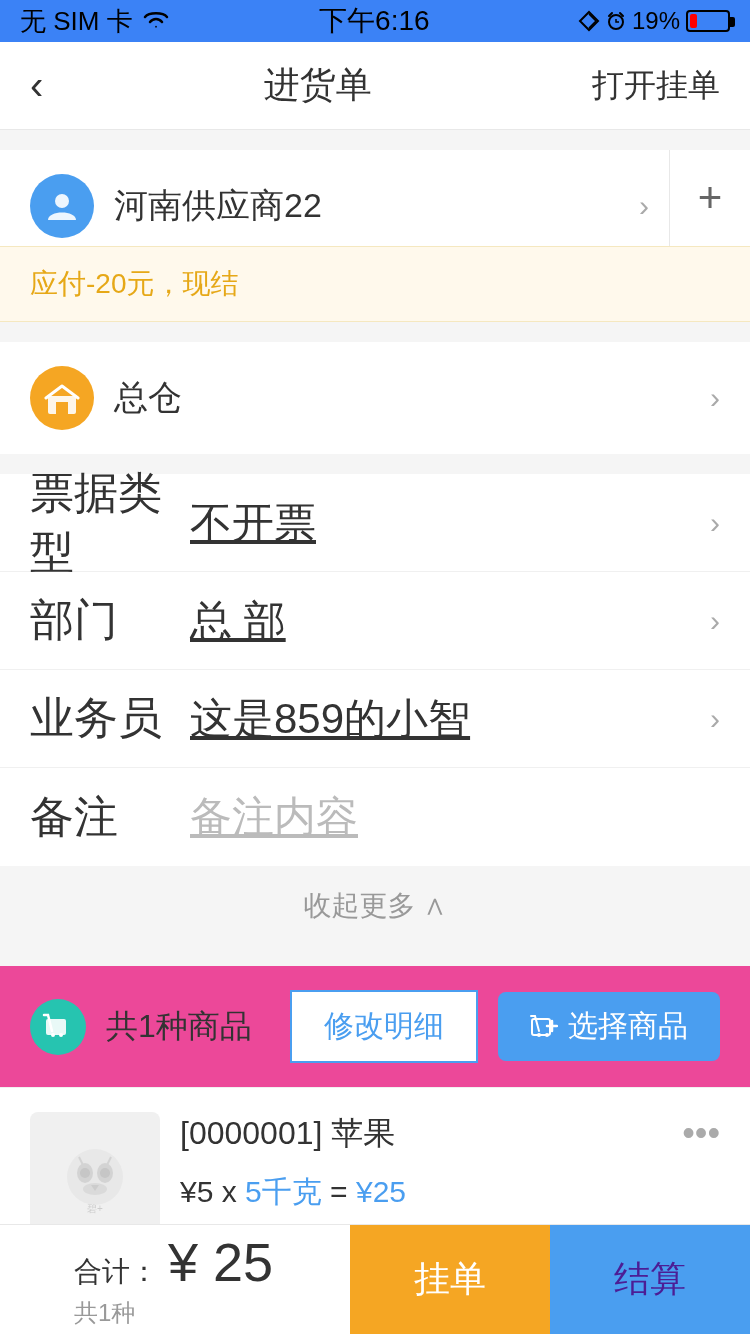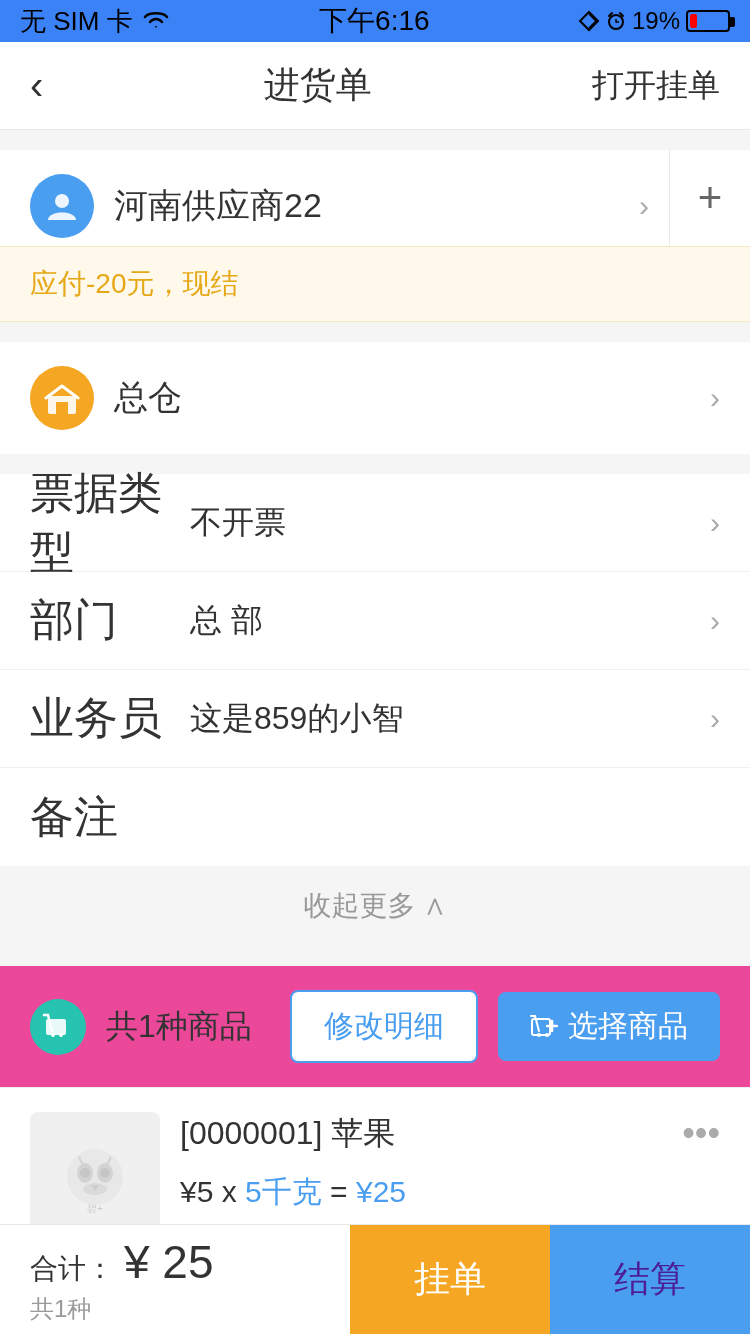--- a/index.html
+++ b/index.html
@@ -129,23 +129,24 @@
     }
     .form-row:last-child { border-bottom: none; }
     .form-label {
       font-size: 44px;
       color: #333;
       width: 140px;
       flex-shrink: 0;
     }
     .form-value {
       flex: 1;
-      font-size: 32px;
+      font-size: 42px;
       color: #333;
       padding-left: 20px;
+      text-decoration: underline;
     }
     .form-placeholder {
       color: #bbb;
     }
 
     
     .collapse-bar {
       background: #f5f5f5;
       display: flex;
       align-items: center;
@@ -169,21 +170,21 @@
       background: #26c4b0;
       display: flex; align-items: center; justify-content: center;
       flex-shrink: 0;
     }
     .product-count { font-size: 32px; color: #333; flex: 1; }
     .btn-outline {
       border: 2px solid #4a9ef0;
       color: #4a9ef0;
       background: #fff;
       padding: 14px 32px;
-      border-radius: 8px;
+      border-radius: 0;
       font-size: 30px;
     }
     .btn-primary {
       background: #4a9ef0;
       color: #fff;
       border: none;
       padding: 14px 32px;
       border-radius: 8px;
       font-size: 30px;
       display: flex; align-items: center; gap: 10px;
@@ -224,24 +225,25 @@
       display: flex;
       background: #fff;
       border-top: 1px solid #e8e8e8;
     }
     .bottom-total {
       flex: 1;
       display: flex;
       flex-direction: column;
       justify-content: center;
       padding: 0 30px;
+      margin-left: 44px;
     }
     .bottom-total-row { display: flex; align-items: baseline; gap: 10px; }
     .total-label { font-size: 28px; color: #333; }
-    .total-amount { font-size: 46px; color: #333; font-weight: 500; }
+    .total-amount { font-size: 54px; color: #333; font-weight: 500; }
     .total-count { font-size: 24px; color: #999; margin-top: 4px; }
     .btn-hang {
       width: 200px;
       background: #f5a623;
       color: #fff;
       font-size: 36px;
       border: none;
       display: flex; align-items: center; justify-content: center;
     }
     .btn-settle {
@@ -341,20 +343,21 @@
     <span class="form-value">总 部</span>
     <span class="chevron-icon">›</span>
   </div>
   <div class="form-row">
     <span class="form-label">业务员</span>
     <span class="form-value">这是859的小智</span>
     <span class="chevron-icon">›</span>
   </div>
   <div class="form-row">
     <span class="form-label">备注</span>
+    <span class="form-value form-placeholder">备注内容</span>
   </div>
 </div>
 
 <div class="collapse-bar">
   <span>收起更多 ∧</span>
 </div>
 
 <div class="section-gap"></div>
 
 <div class="product-header">

